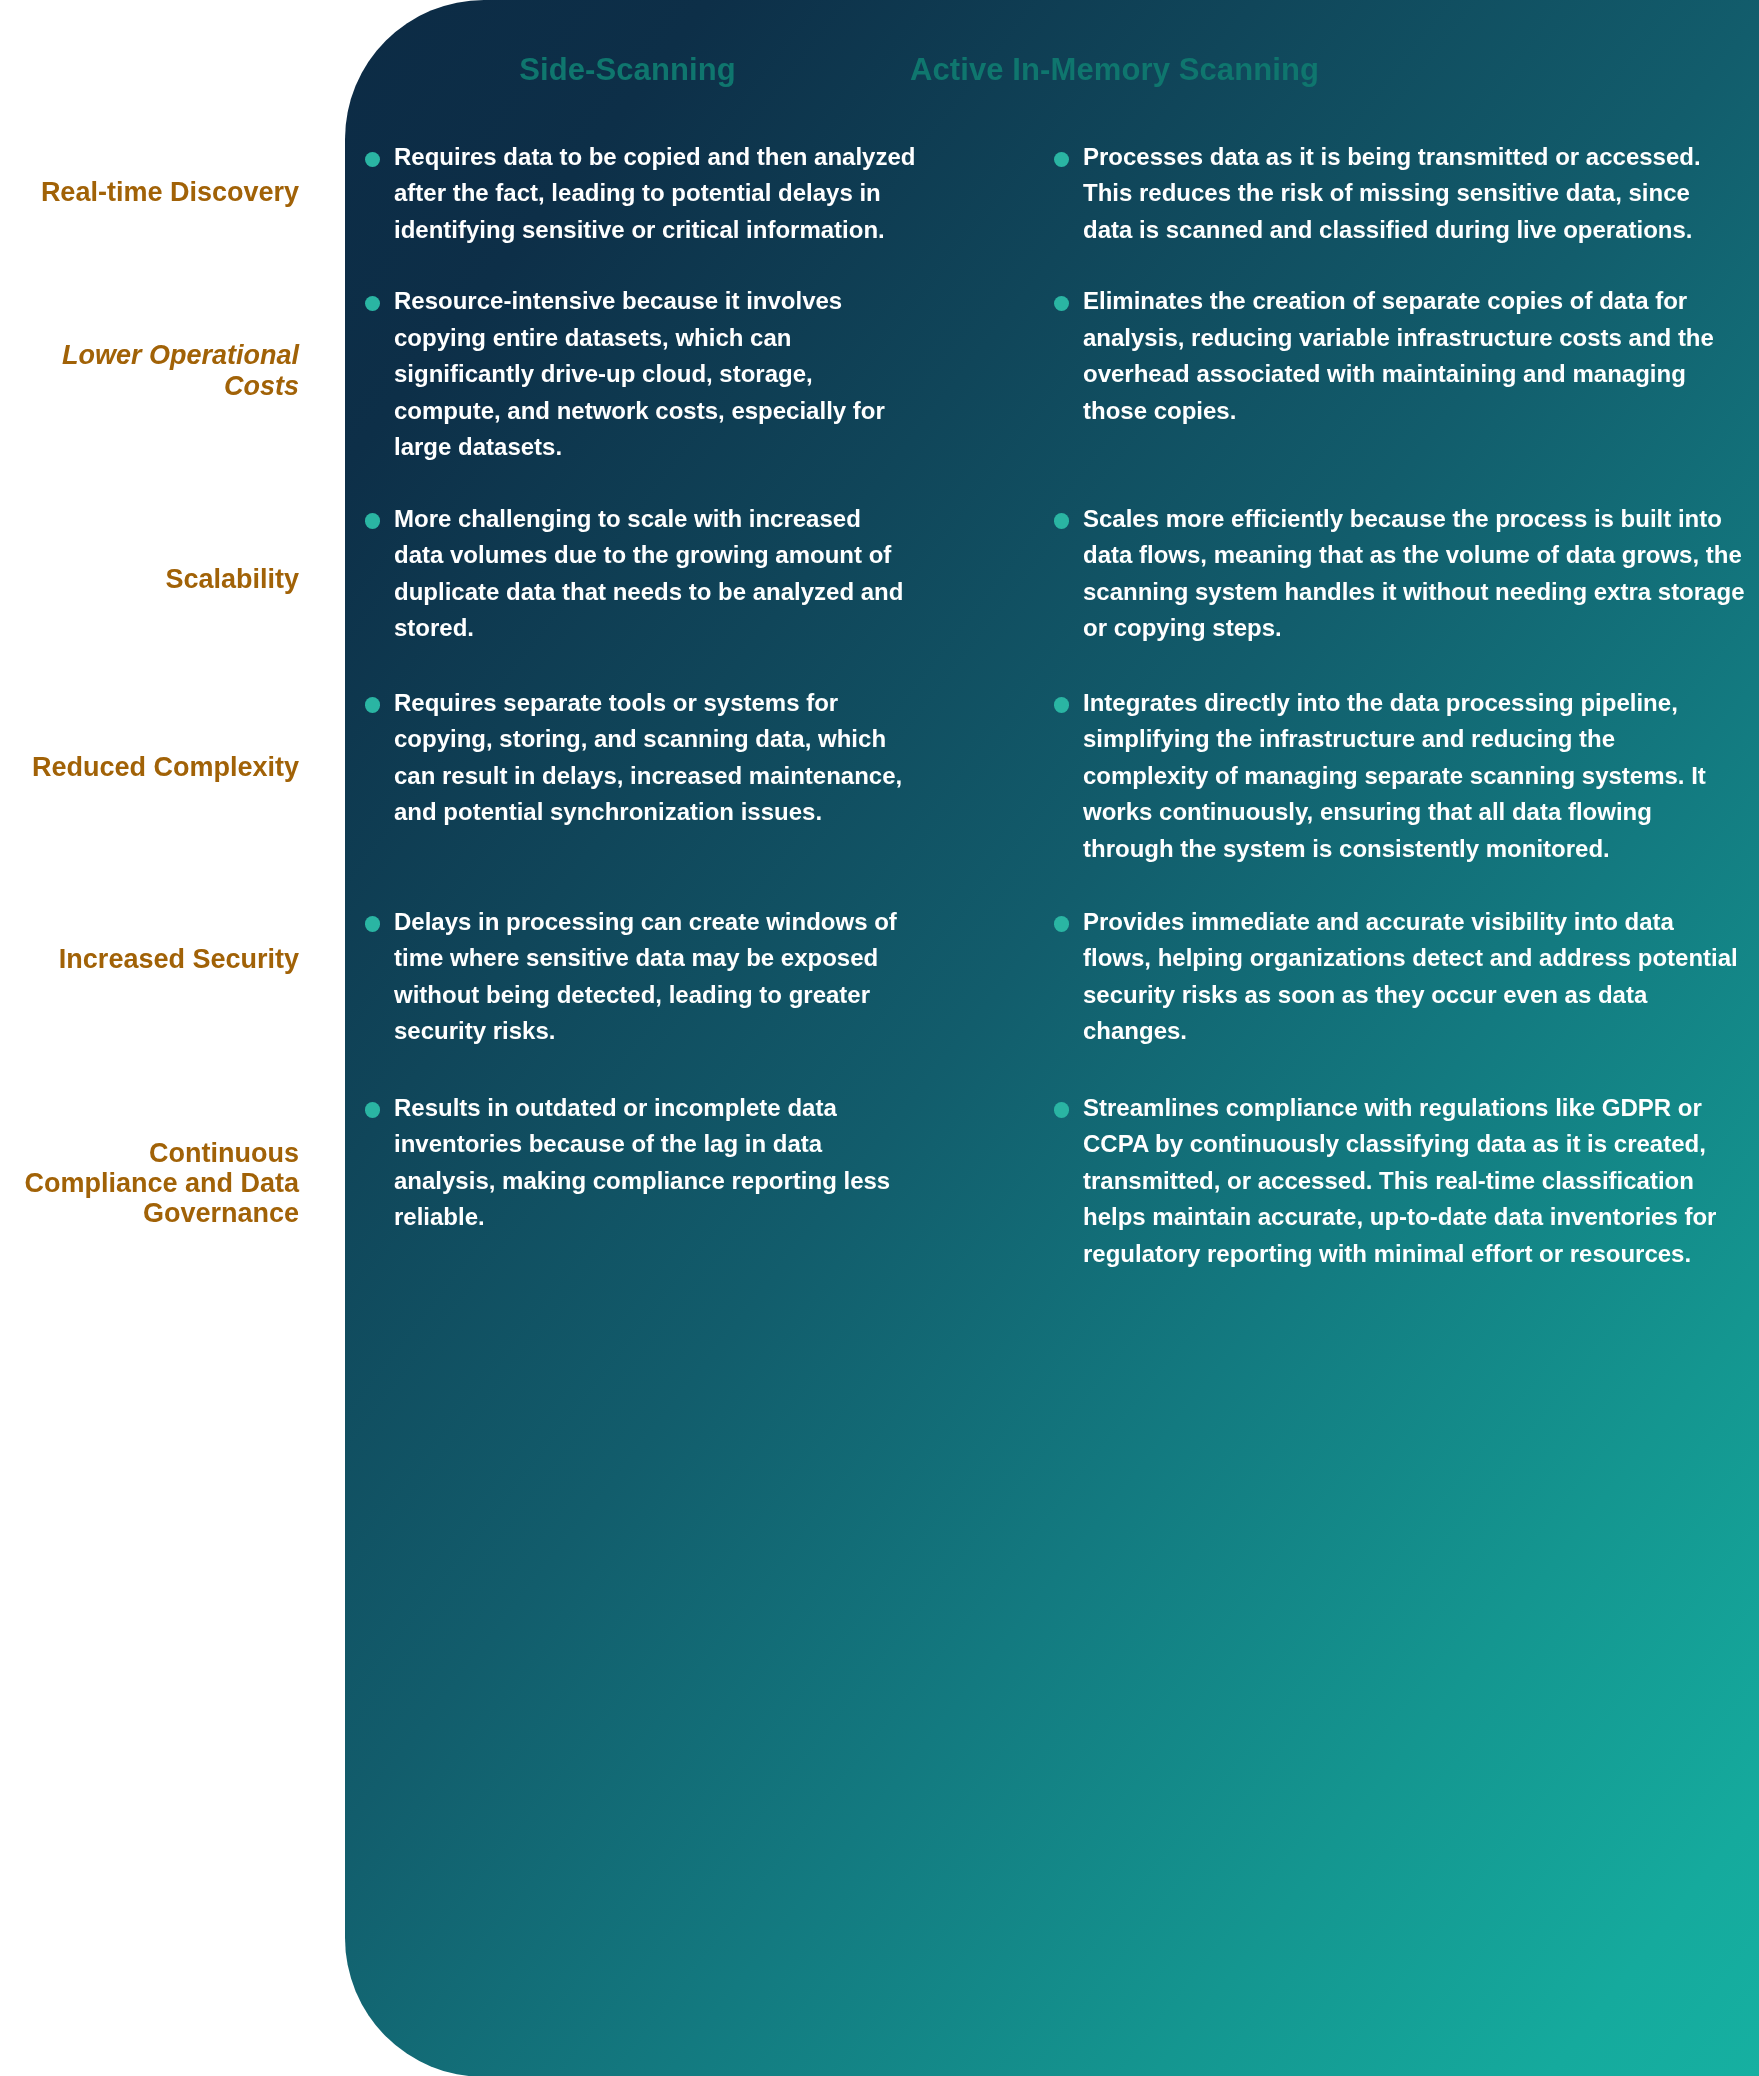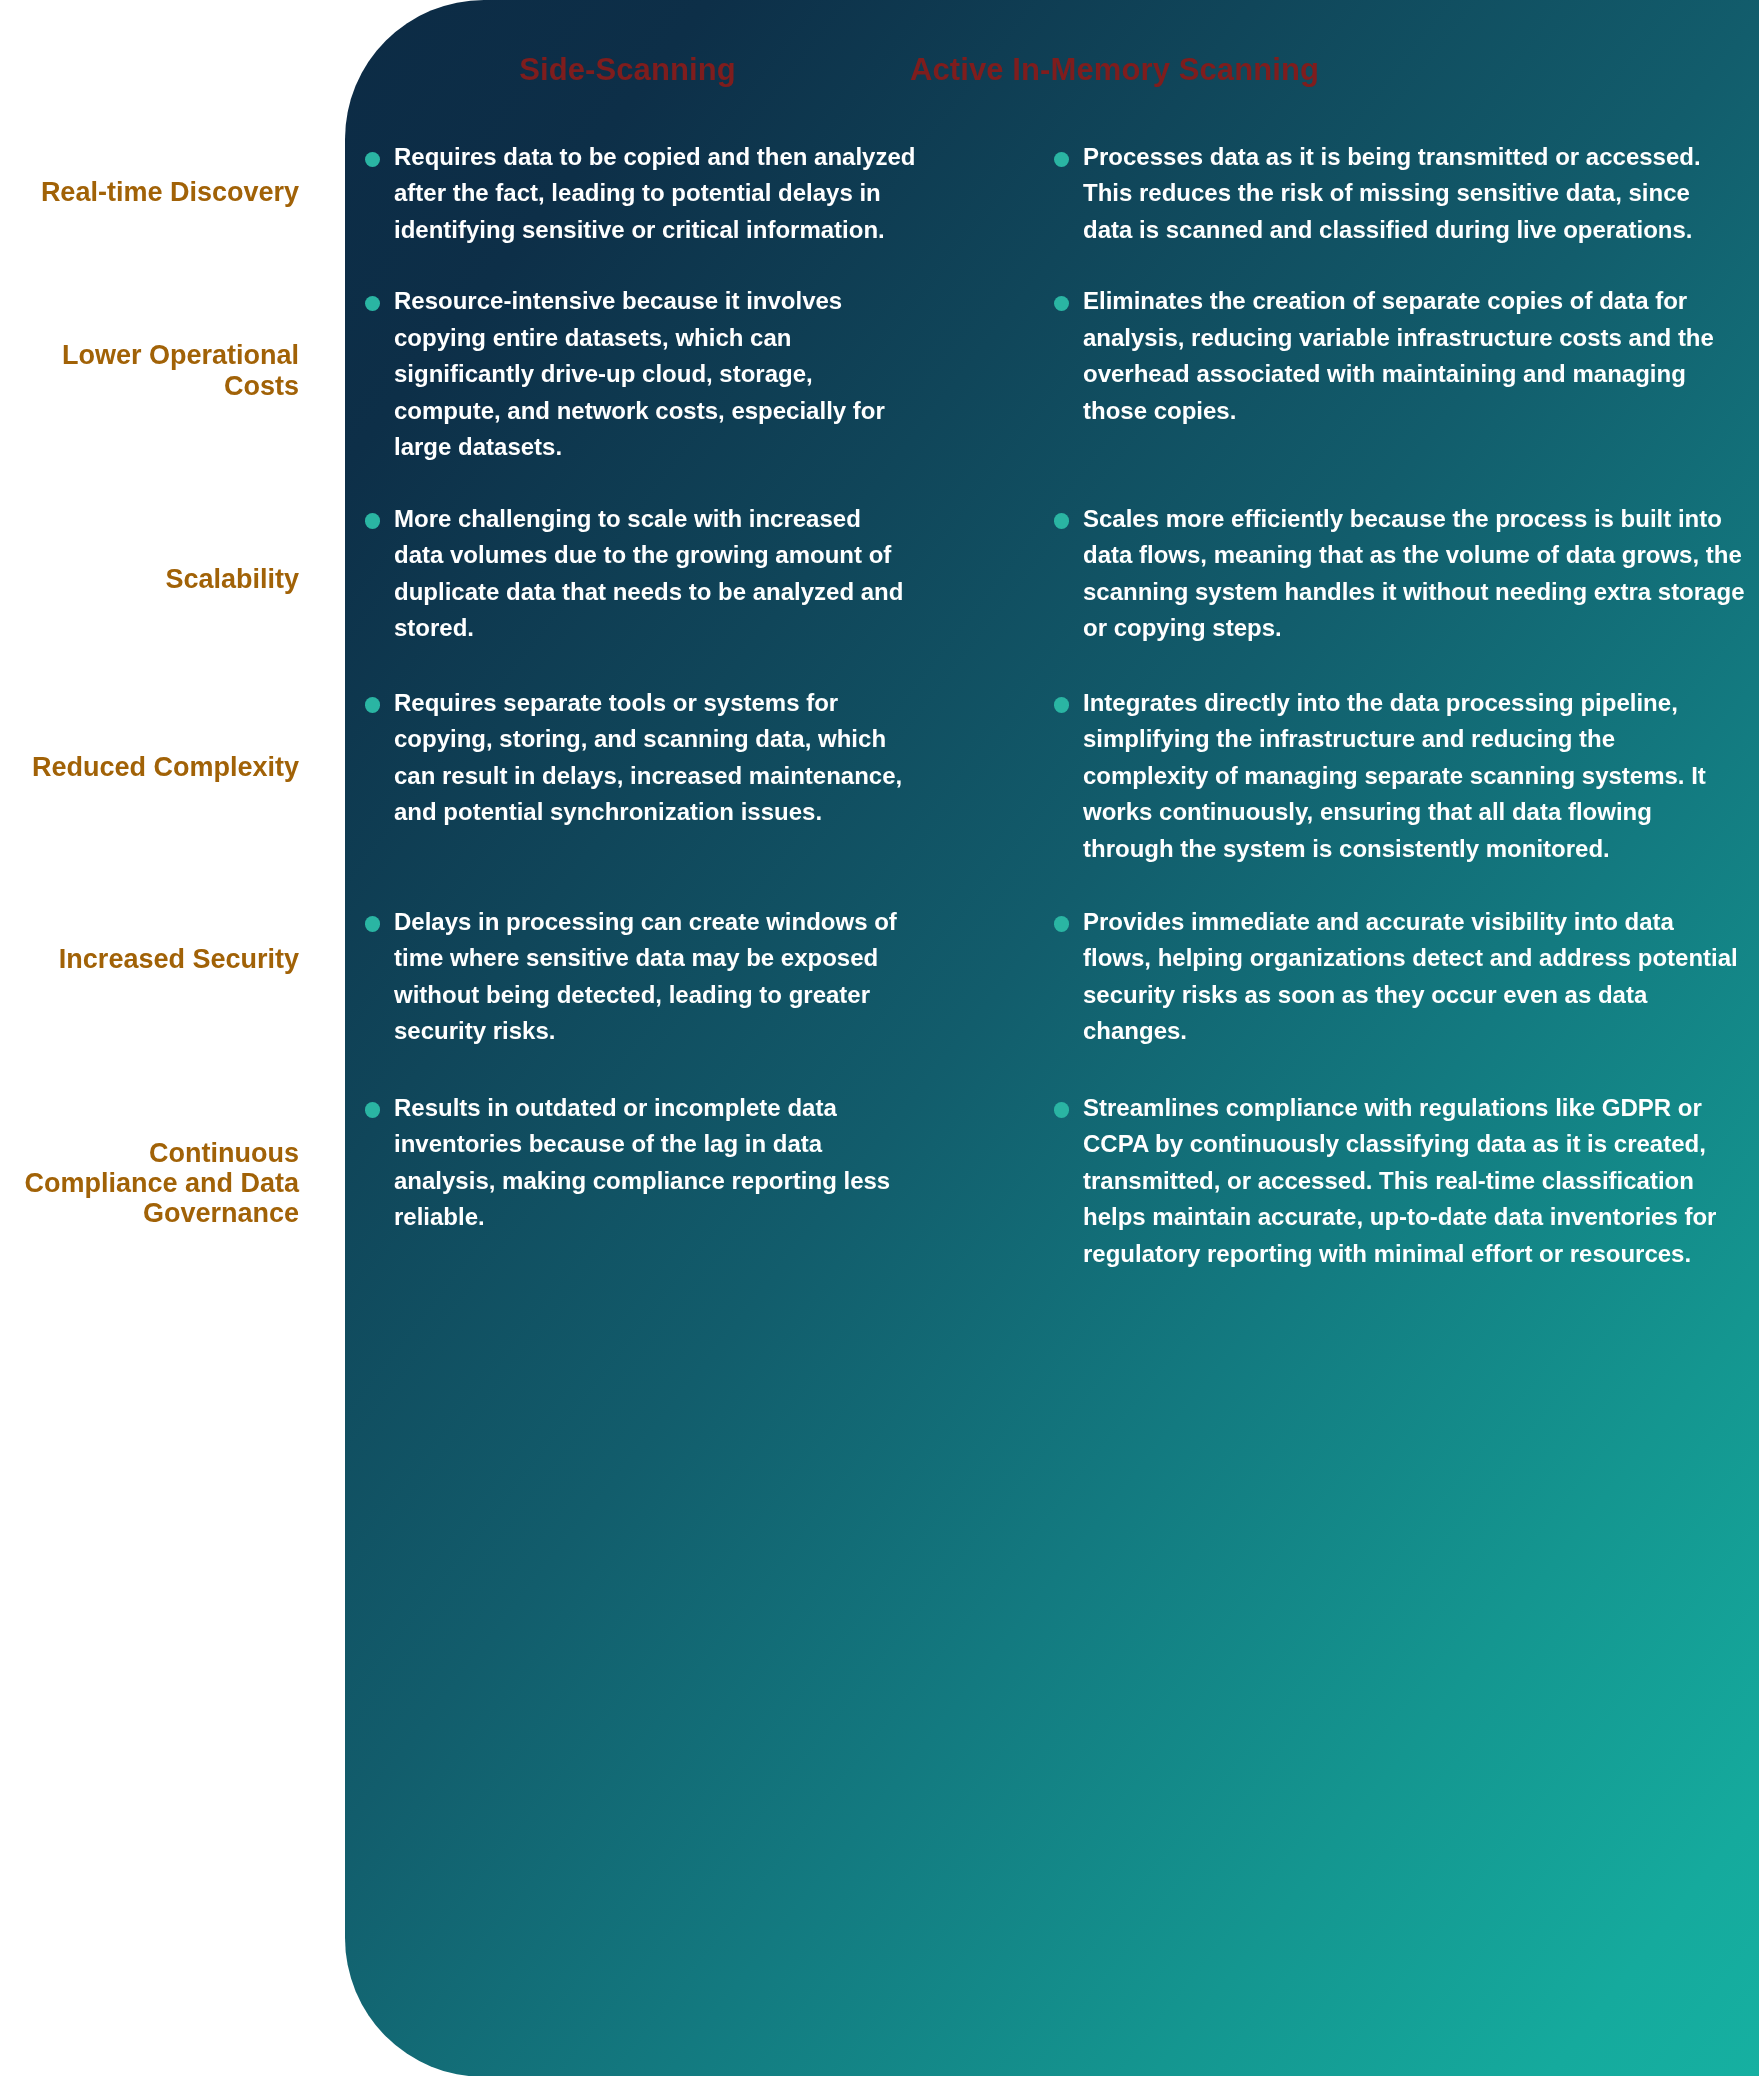--- a/index.html
+++ b/index.html
@@ -49,21 +49,21 @@
   .header-row {
     position: absolute;
     left: 0;
     top: 53px;
     width: 1760px;
     height: 66px;
     display: flex;
   }
   .h-spacer { width: 345px; flex: 0 0 345px; }
   .col-head {
-    color: #7f1d1d;
+    color: #0f766e;
     font-size: 31px;
     font-weight: bold;
     text-align: center;
     letter-spacing: 0.1px;
     line-height: 1.1;
   }
   .col-head.left  { flex: 0 0 565px; }
   .col-head.right { flex: 0 0 741px; text-align: left; }
 
   
@@ -116,21 +116,21 @@
 
   
   .r0 { margin-top: 0px; }
   .r1 { margin-top: 35px; }
   .r2 { margin-top: 35px; }
   .r3 { margin-top: 38px; }
   .r4 { margin-top: 37px; }
   .r5 { margin-top: 40px; }
 
   .r0 .row-label { margin-top: 38px; }
-  .r1 .row-label { margin-top: 57px; }
+  .r1 .row-label { margin-top: 57px; font-style: italic; }
   .r2 .row-label { margin-top: 63px; }
   .r3 .row-label { margin-top: 67px; }
   .r4 .row-label { margin-top: 40px; }
   .r5 .row-label { margin-top: 48px; }
 </style>
 </head>
 <body>
 
 <div class="page">
 

